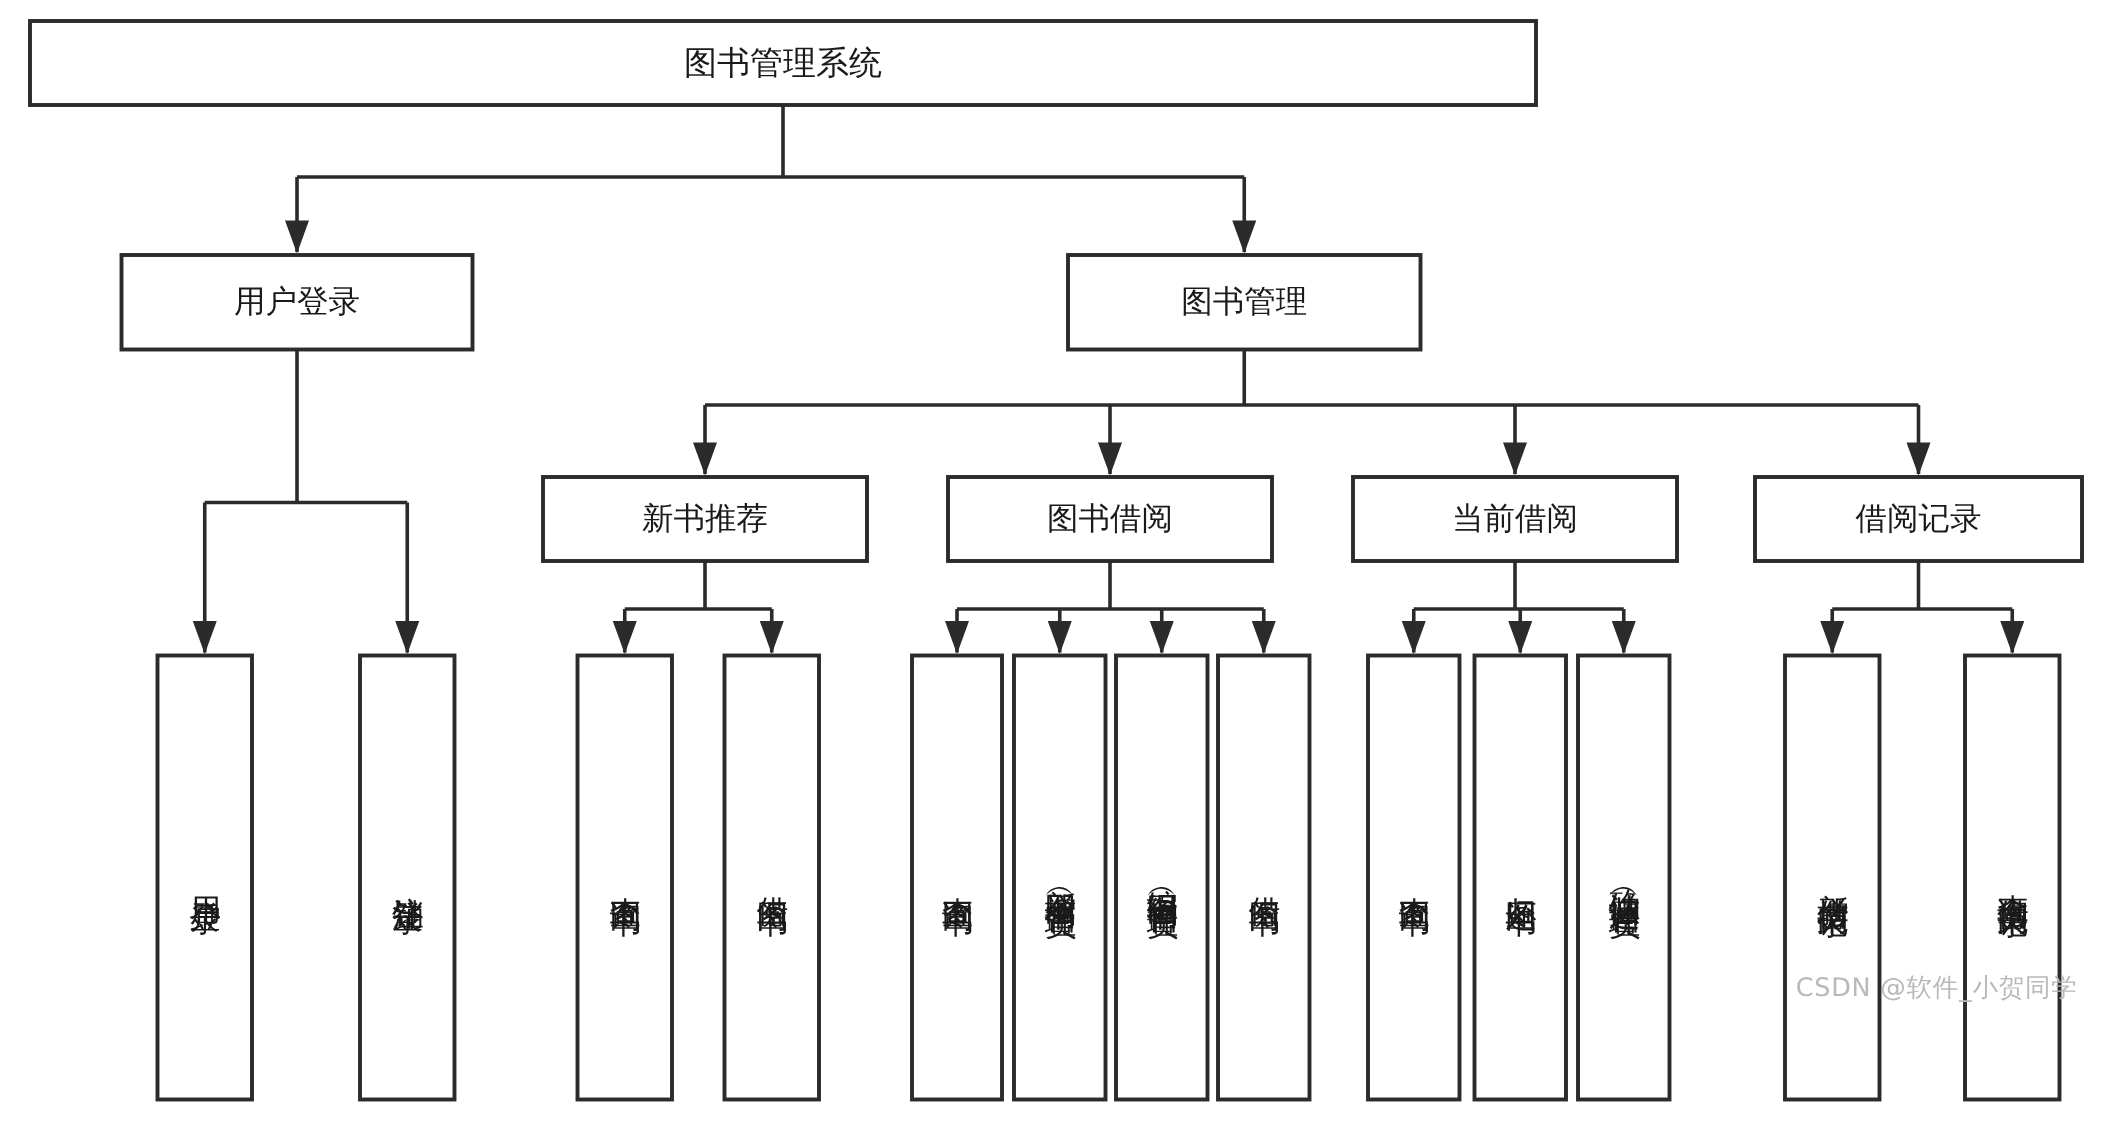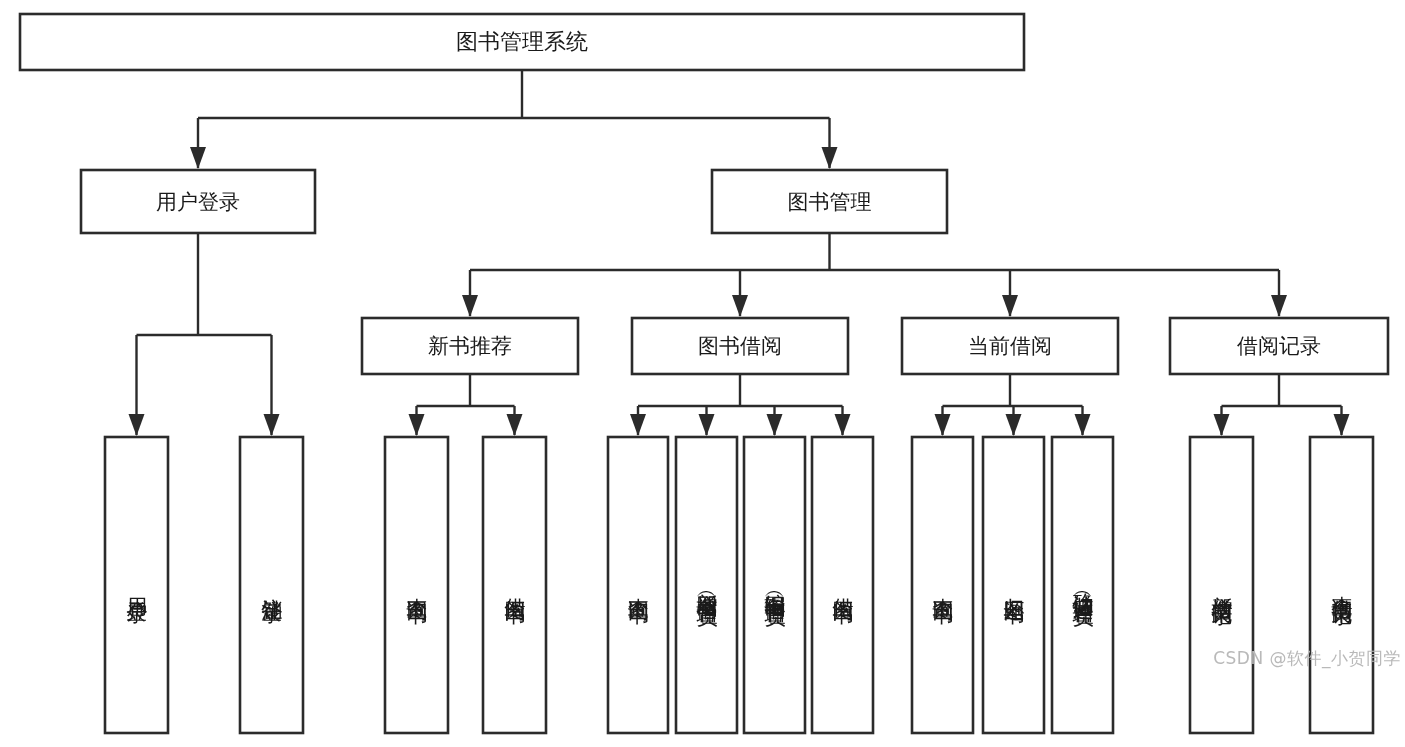--- a/index.html
+++ b/index.html
@@ -60,21 +60,21 @@
     letter-spacing: 2px;
     font-family: "DejaVu Sans", "Liberation Sans", sans-serif;
     font-size: 21px;
     line-height: 1;
     color: #1a1a1a;
     white-space: nowrap;
     pointer-events: none;
   }
   .watermark {
     position: absolute;
-    right: 4px;
+    right: 20px;
     bottom: 6px;
     font-family: "DejaVu Sans", "Liberation Sans", sans-serif;
     font-size: 17px;
     color: #b9b9b9;
     letter-spacing: 0.5px;
     white-space: nowrap;
   }
 </style>
 </head>
 <body>

